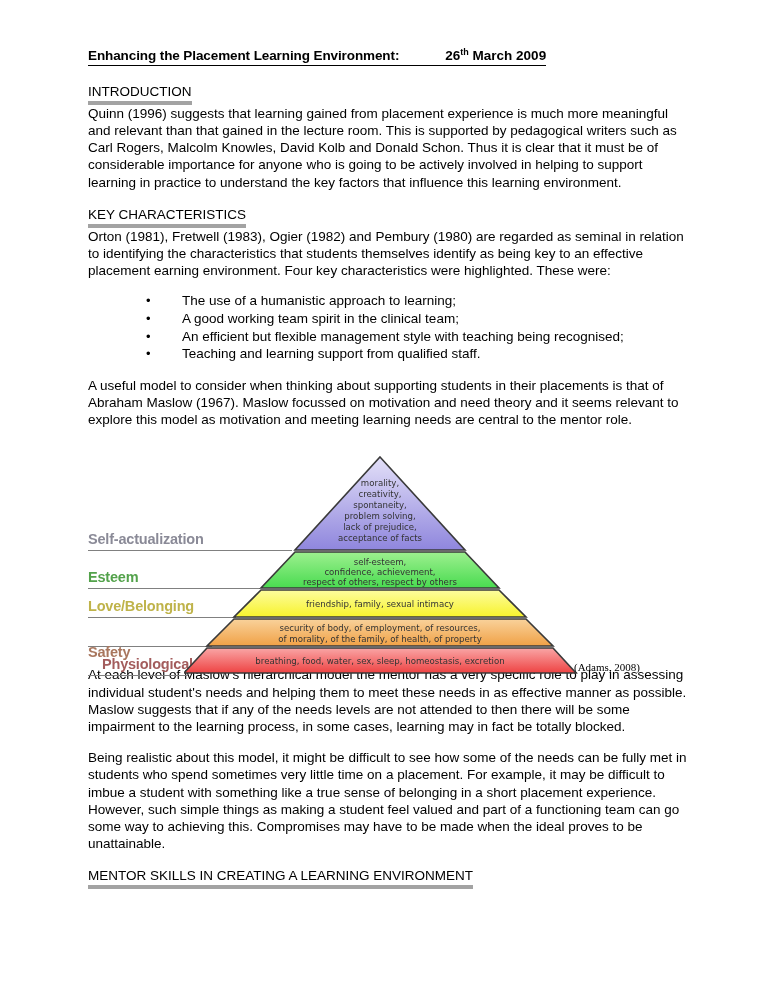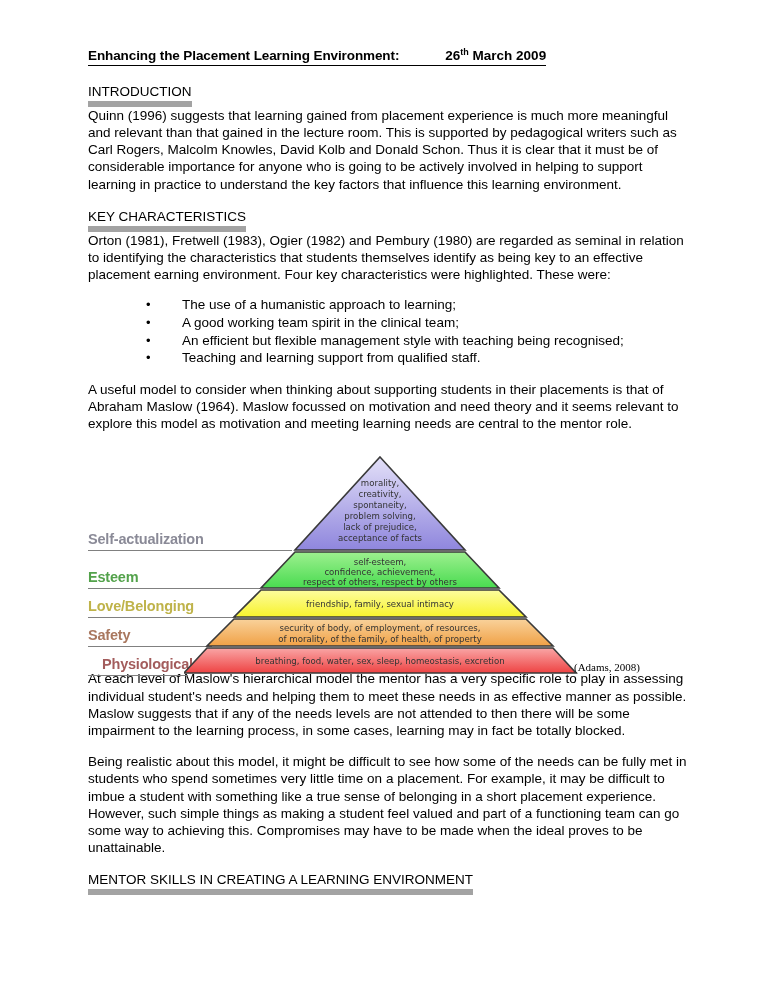--- a/index.html
+++ b/index.html
@@ -45,21 +45,21 @@
     font-size: 9px;
     vertical-align: super;
     line-height: 0;
   }
 
   
   .section-heading {
     font-size: 13.5px;
     line-height: 1.33;
     display: inline-block;
-    border-bottom: 6px solid #a3a3a3;
+    border-bottom: 4px solid #a3a3a3;
     margin: 0;
     padding: 0;
     white-space: pre;
   }
   .heading-wrap { margin-bottom: 0px; }
 
   
   p.body {
     font-size: 13.5px;
     line-height: 17.2px;
@@ -108,21 +108,21 @@
   }
   .rule-line {
     position: absolute;
     height: 0;
     border-top: 1px solid #808080;
   }
 
   .lbl-selfact { color: #8a8a97; left: 0px;  top: 531px; }
   .lbl-esteem  { color: #53a24b; left: 0px;  top: 569px; }
   .lbl-love    { color: #bfb34a; left: 0px;  top: 598px; text-align: center; }
-  .lbl-safety  { color: #a9775e; left: 0px;  top: 627px; }
+  .lbl-safety  { color: #a9775e; left: 0px;  top: 644px; }
   .lbl-phys    { color: #a35c5c; left: 14px;  top: 656px; }
 
   
   .pyramid-svg {
     position: absolute;
     left: 0;
     top: 0;
   }
 
   .citation {
@@ -169,21 +169,21 @@
     <p class="body tight">Orton (1981), Fretwell (1983), Ogier (1982) and Pembury (1980) are regarded as seminal in relation to identifying the characteristics that students themselves identify as being key to an effective placement earning environment. Four key characteristics were highlighted. These were:</p>
 
     <ul class="bullets">
       <li><span class="dot">•</span><span>The use of a humanistic approach to learning;</span></li>
       <li><span class="dot">•</span><span>A good working team spirit in the clinical team;</span></li>
       <li><span class="dot">•</span><span>An efficient but flexible management style with teaching being recognised;</span></li>
       <li><span class="dot">•</span><span>Teaching and learning support from qualified staff.</span></li>
     </ul>
 
     
-    <p class="body tight">A useful model to consider when thinking about supporting students in their placements is that of Abraham Maslow (1964). Maslow focussed on motivation and need theory and it seems relevant to explore this model as motivation and meeting learning needs are central to the mentor role.</p>
+    <p class="body tight">A useful model to consider when thinking about supporting students in their placements is that of Abraham Maslow (1967). Maslow focussed on motivation and need theory and it seems relevant to explore this model as motivation and meeting learning needs are central to the mentor role.</p>
 
     
     <div class="figure"></div>
 
     
     <p class="body">At each level of Maslow's hierarchical model the mentor has a very specific role to play in assessing individual student's needs and helping them to meet these needs in as effective manner as possible. Maslow suggests that if any of the needs levels are not attended to then there will be some impairment to the learning process, in some cases, learning may in fact be totally blocked.</p>
 
     <p class="body">Being realistic about this model, it might be difficult to see how some of the needs can be fully met in students who spend sometimes very little time on a placement. For example, it may be difficult to imbue a student with something like a true sense of belonging in a short placement experience. However, such simple things as making a student feel valued and part of a functioning team can go some way to achieving this. Compromises may have to be made when the ideal proves to be unattainable.</p>
 
     <div class="heading-wrap">

